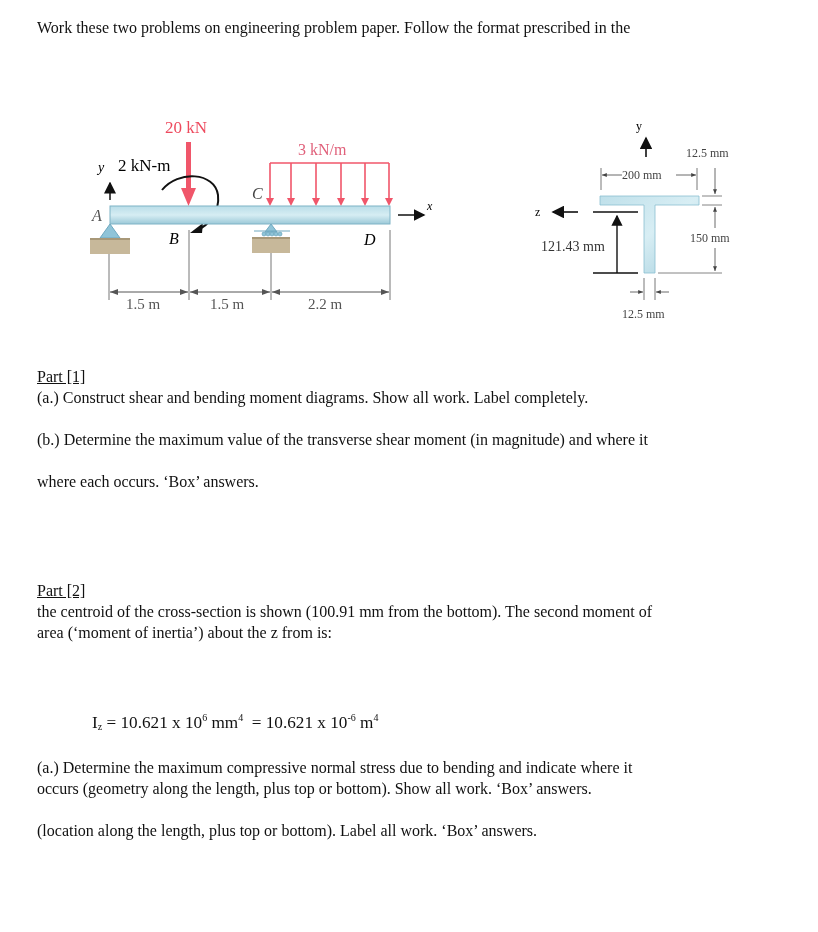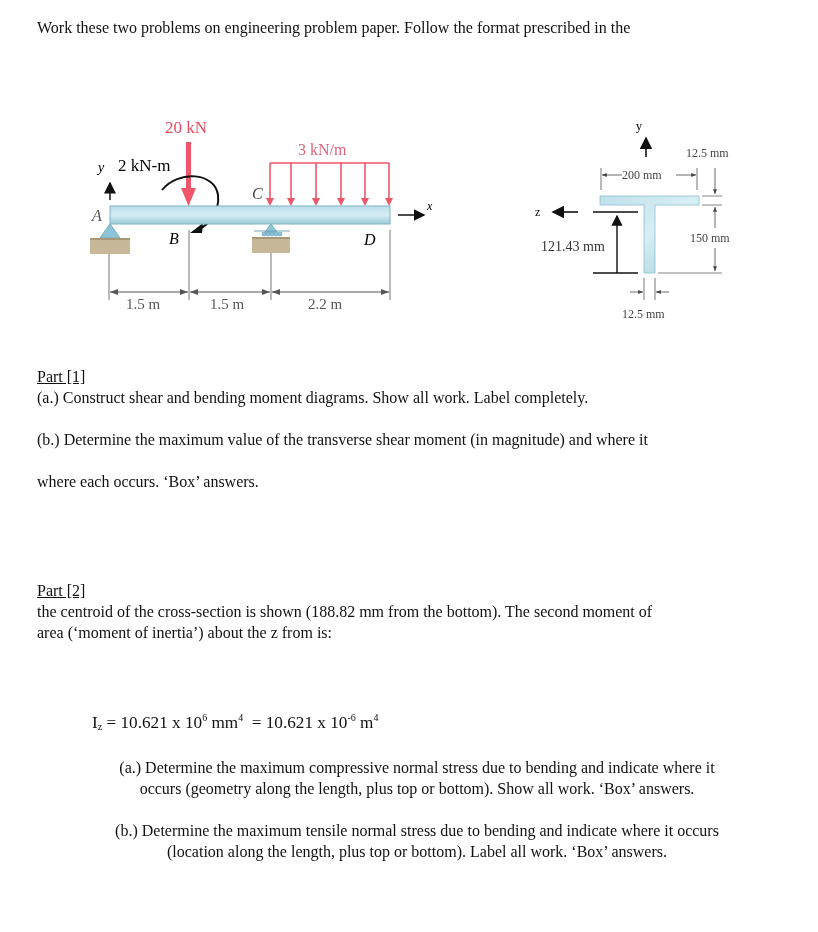--- a/index.html
+++ b/index.html
@@ -162,27 +162,26 @@
   <div class="underline">Part [1]</div>
   <div>(a.) Construct shear and bending moment diagrams.  Show all work.  Label completely.</div>
   <div style="height:21px"></div>
   <div>(b.) Determine the maximum value of the transverse shear moment (in magnitude) and where it</div>
   <div style="height:21px"></div>
   <div>where each occurs.  ‘Box’ answers.</div>
 </div>
 
 <div class="para" style="top:580px;">
   <div class="underline">Part [2]</div>
-  <div>the centroid of the cross-section is shown (188.82 mm from the bottom).  The second moment of</div>
+  <div>the centroid of the cross-section is shown (100.91 mm from the bottom).  The second moment of</div>
   <div>area (‘moment of inertia’) about the z from is:</div>
 </div>
 
 <div class="formula">
   <span>I</span><sub>z</sub><span> = 10.621 x 10</span><sup>6</sup><span> mm</span><sup>4</sup><span style="white-space:pre">  = 10.621 x 10</span><sup>-6</sup><span> m</span><sup>4</sup>
 </div>
 
-<div class="para" style="top:757px;text-align:center;">
+<div class="para" style="top:757px;">
   <div>(a.) Determine the maximum compressive normal stress due to bending and indicate where it</div>
   <div>occurs (geometry along the length, plus top or bottom).  Show all work.  ‘Box’ answers.</div>
   <div style="height:21px"></div>
-  <div>(b.) Determine the maximum tensile normal stress due to bending and indicate where it occurs</div>
   <div>(location along the length, plus top or bottom).  Label all work.  ‘Box’ answers.</div>
 </div>
 
 </body></html>

